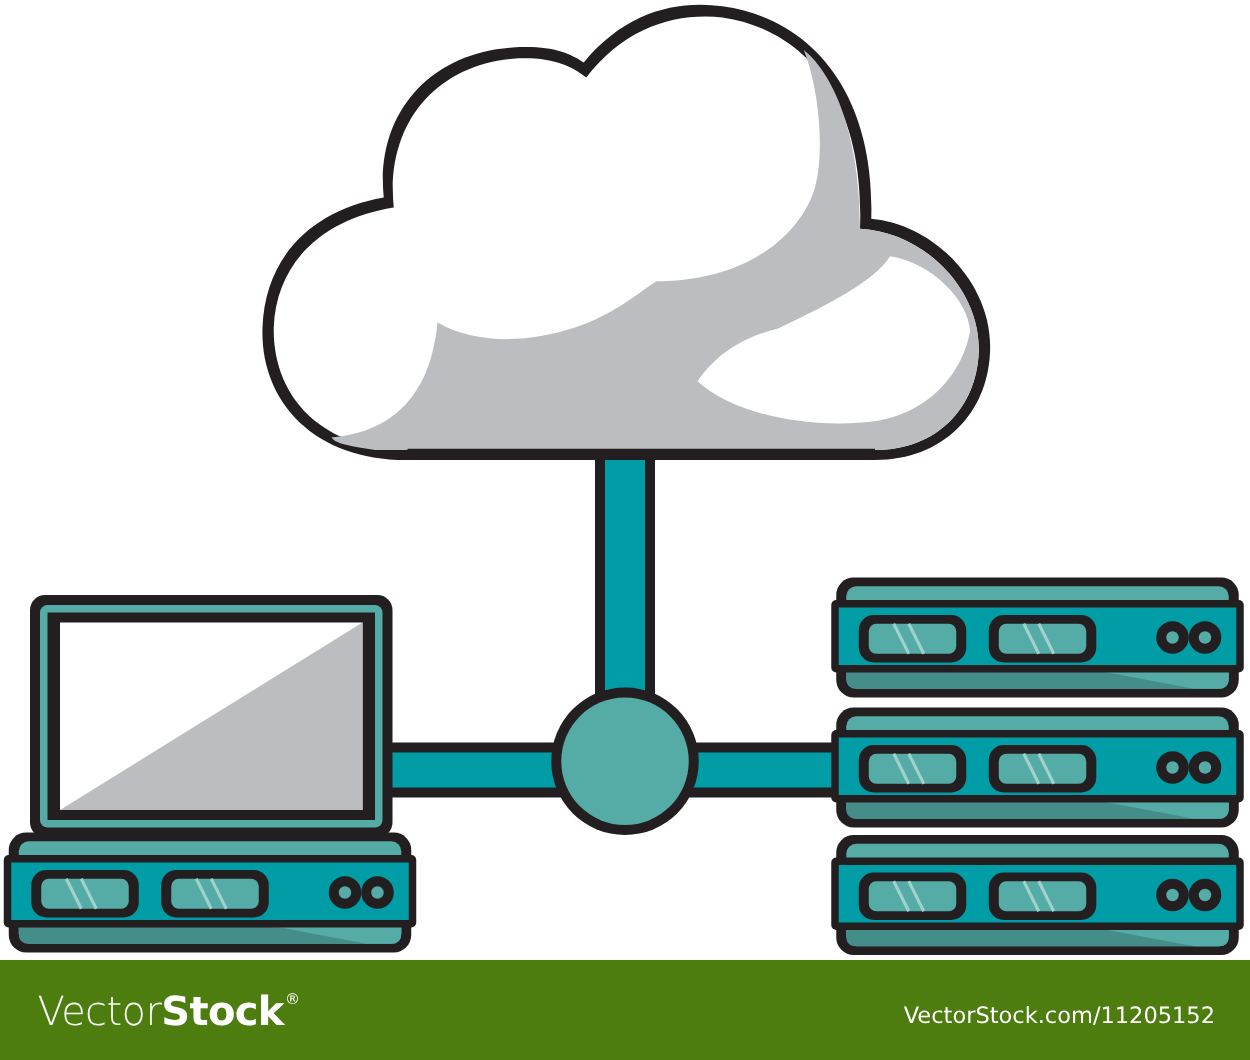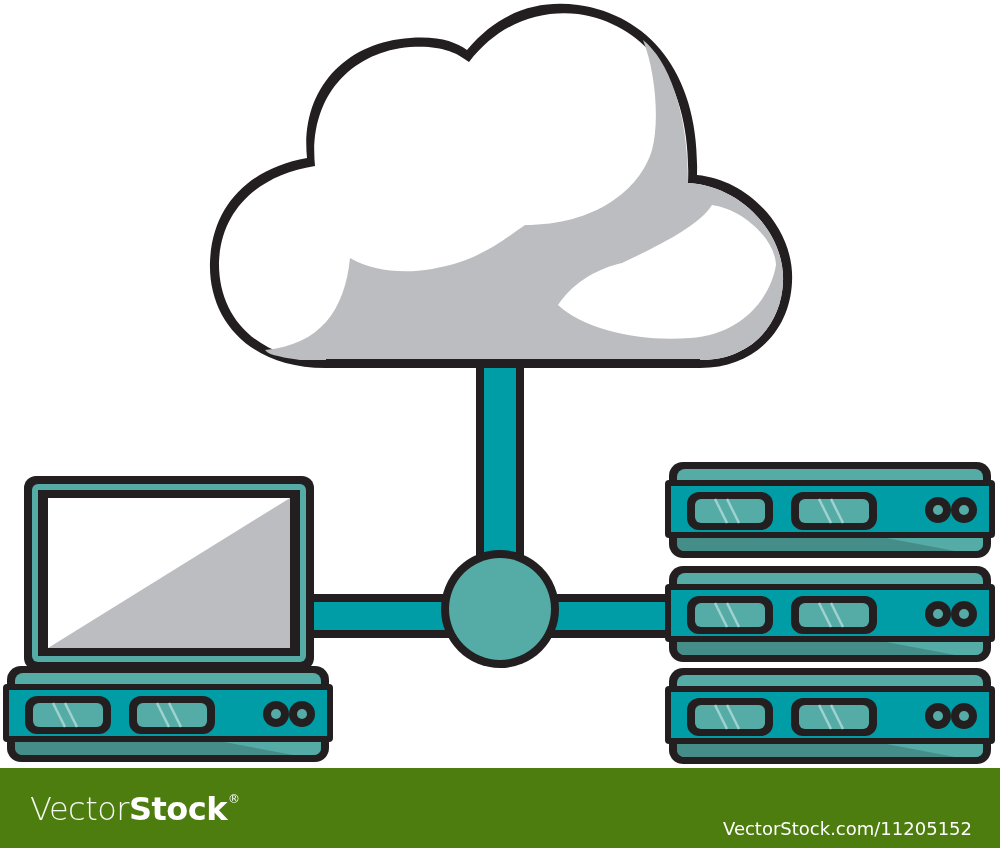--- a/index.html
+++ b/index.html
@@ -14,21 +14,21 @@
       background: #4d7c0f; color: #ffffff;
     }
     .brand {
       position: absolute; left: 30px; top: 22px; font-size: 32px; letter-spacing: -0.5px;
       font-family: "DejaVu Sans", sans-serif; white-space: nowrap;
     }
     .brand .light { font-weight: 300; font-family: "DejaVu Sans", sans-serif; opacity: 0.95; }
     .brand .bold { font-weight: 700; }
     .brand sup { font-size: 12px; vertical-align: top; position: relative; top: 2px; margin-left: 1px; }
     .url {
-      position: absolute; right: 28px; top: 50px; font-size: 18px;
+      position: absolute; right: 28px; top: 34px; font-size: 18px;
       font-family: "DejaVu Sans", sans-serif; white-space: nowrap; margin-left: 13px;
     }
   </style>
 </head>
 <body>
 
 <svg class="art" viewBox="0 0 1000 768" xmlns="http://www.w3.org/2000/svg">
   <defs>
     <g id="server-unit">
 

